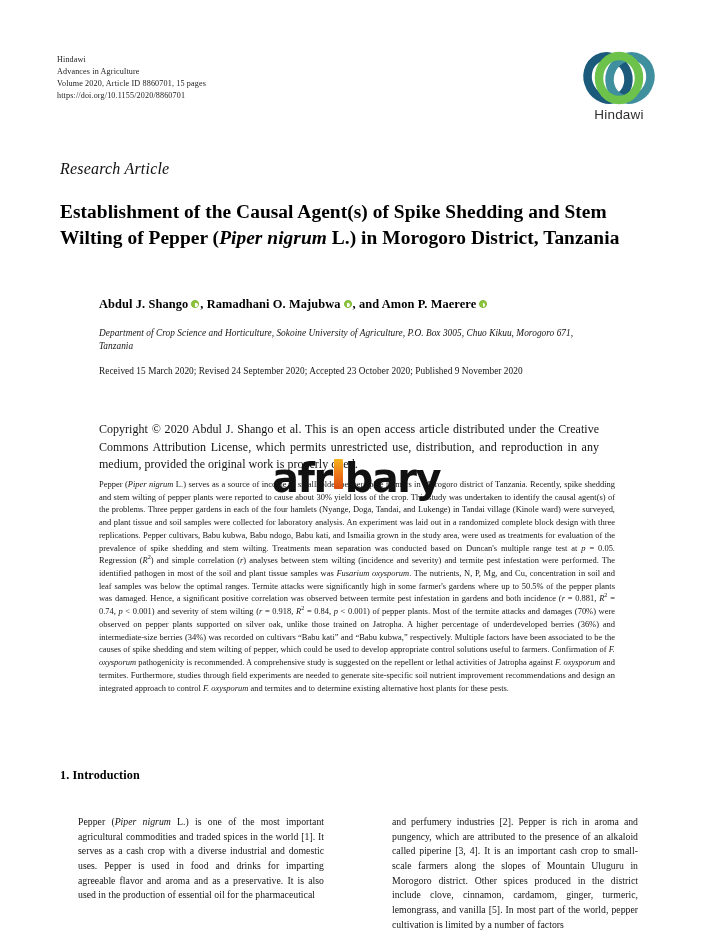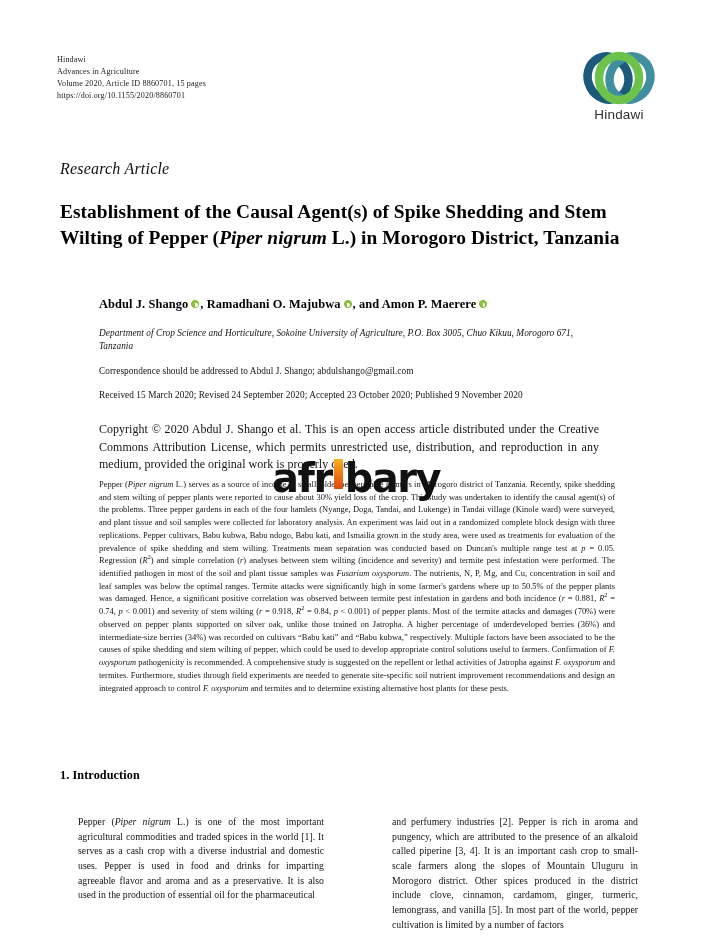--- a/index.html
+++ b/index.html
@@ -257,21 +257,20 @@
   </div>
 
   <div class="article-type">Research Article</div>
 
   <h1 class="article-title"><span>Establishment of the Causal Agent(s) of Spike Shedding and Stem Wilting of Pepper (</span><i>Piper nigrum</i><span> L.) in Morogoro District, Tanzania</span></h1>
 
   <div class="authors"><span>Abdul J. Shango</span><span class="orcid"></span><span>, </span><span>Ramadhani O. Majubwa</span><span class="orcid"></span><span>, and </span><span>Amon P. Maerere</span><span class="orcid"></span></div>
 
   <div class="meta-block">
     <p class="affiliation">Department of Crop Science and Horticulture, Sokoine University of Agriculture, P.O. Box 3005, Chuo Kikuu, Morogoro 671, Tanzania</p>
-    <p class="meta-line">Correspondence should be addressed to Abdul J. Shango; abdulshango@gmail.com</p>
     <p class="meta-line">Received 15 March 2020; Revised 24 September 2020; Accepted 23 October 2020; Published 9 November 2020</p>
   </div>
 
   <div class="copyright">Copyright © 2020 Abdul J. Shango et al. This is an open access article distributed under the Creative Commons Attribution License, which permits unrestricted use, distribution, and reproduction in any medium, provided the original work is properly cited.</div>
 
   <div class="abstract"><span>Pepper (</span><i>Piper nigrum</i><span> L.) serves as a source of income to smallholder pepper-spice farmers in Morogoro district of Tanzania. Recently, spike shedding and stem wilting of pepper plants were reported to cause about 30% yield loss of the crop. This study was undertaken to identify the causal agent(s) of the problems. Three pepper gardens in each of the four hamlets (Nyange, Doga, Tandai, and Lukenge) in Tandai village (Kinole ward) were surveyed, and plant tissue and soil samples were collected for laboratory analysis. An experiment was laid out in a randomized complete block design with three replications. Pepper cultivars, Babu kubwa, Babu ndogo, Babu kati, and Ismailia grown in the study area, were used as treatments for evaluation of the prevalence of spike shedding and stem wilting. Treatments mean separation was conducted based on Duncan's multiple range test at </span><i>p</i><span> = 0.05. Regression (</span><i>R</i><sup>2</sup><span>) and simple correlation (</span><i>r</i><span>) analyses between stem wilting (incidence and severity) and termite pest infestation were performed. The identified pathogen in most of the soil and plant tissue samples was </span><i>Fusarium oxysporum</i><span>. The nutrients, N, P, Mg, and Cu, concentration in soil and leaf samples was below the optimal ranges. Termite attacks were significantly high in some farmer's gardens where up to 50.5% of the pepper plants was damaged. Hence, a significant positive correlation was observed between termite pest infestation in gardens and both incidence (</span><i>r</i><span> = 0.881, </span><i>R</i><sup>2</sup><span> = 0.74, </span><i>p</i><span> &lt; 0.001) and severity of stem wilting (</span><i>r</i><span> = 0.918, </span><i>R</i><sup>2</sup><span> = 0.84, </span><i>p</i><span> &lt; 0.001) of pepper plants. Most of the termite attacks and damages (70%) were observed on pepper plants supported on silver oak, unlike those trained on Jatropha. A higher percentage of underdeveloped berries (36%) and intermediate-size berries (34%) was recorded on cultivars “Babu kati” and “Babu kubwa,” respectively. Multiple factors have been associated to be the causes of spike shedding and stem wilting of pepper, which could be used to develop appropriate control solutions useful to farmers. Confirmation of </span><i>F. oxysporum</i><span> pathogenicity is recommended. A comprehensive study is suggested on the repellent or lethal activities of Jatropha against </span><i>F. oxysporum</i><span> and termites. Furthermore, studies through field experiments are needed to generate site-specific soil nutrient improvement recommendations and design an integrated approach to control </span><i>F. oxysporum</i><span> and termites and to determine existing alternative host plants for these pests.</span></div>
 
   <div class="watermark"><span>afr</span><span class="dot-i">i</span><span>bary</span></div>
 
   <div class="section-heading">1. Introduction</div>

